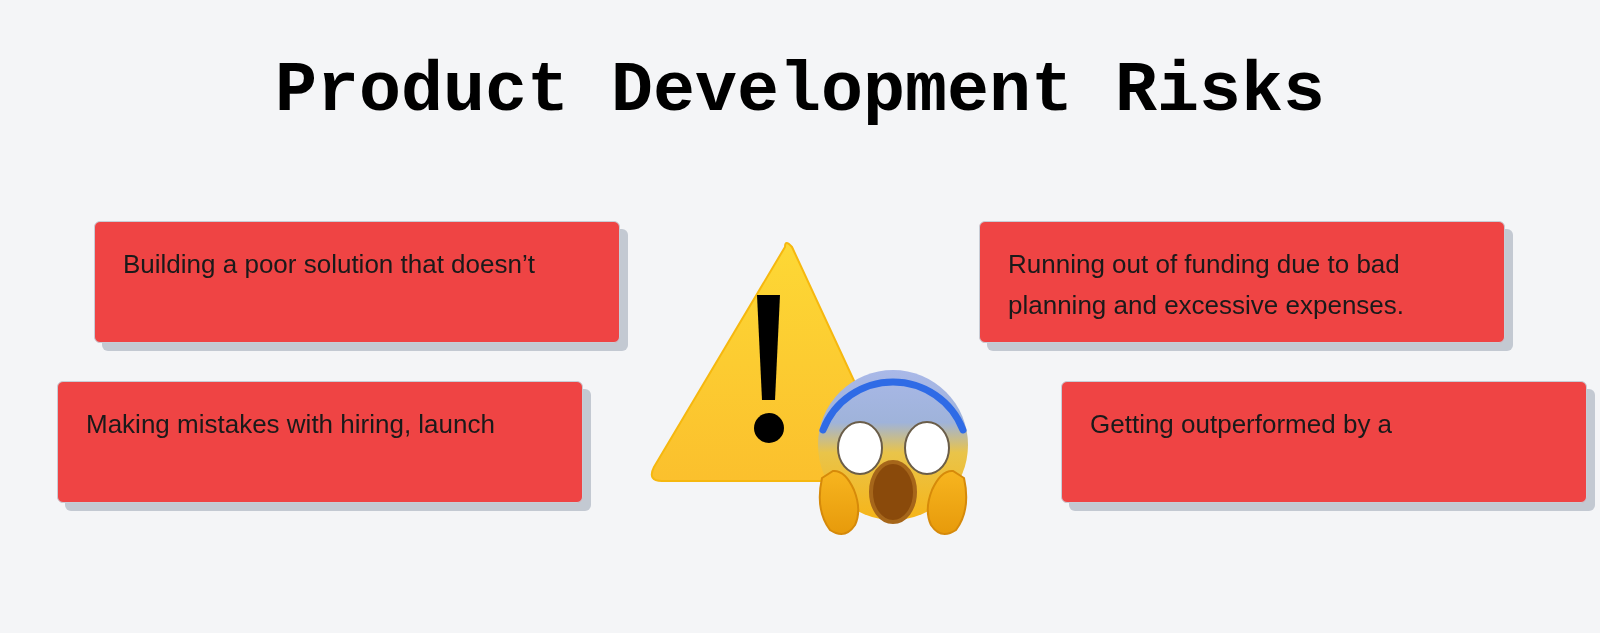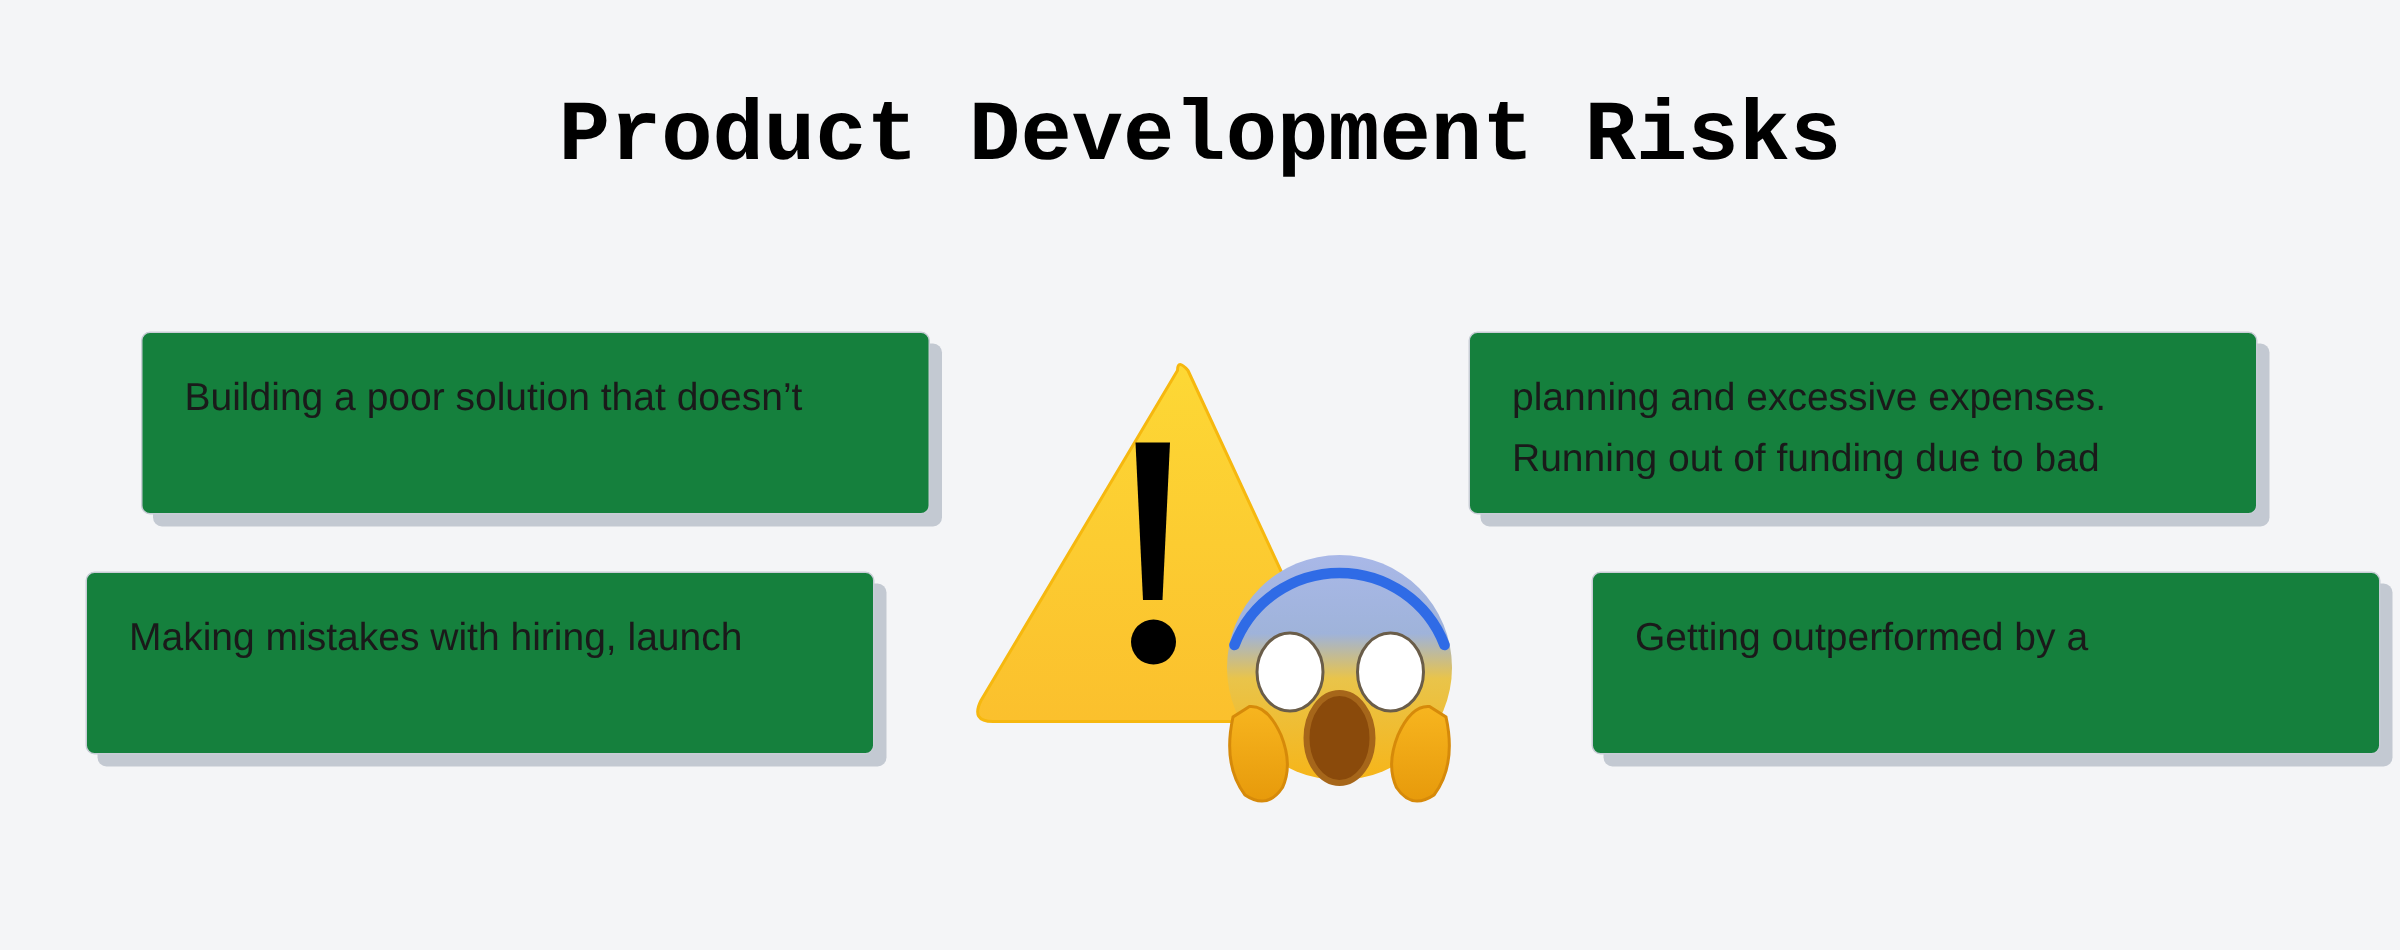--- a/index.html
+++ b/index.html
@@ -7,30 +7,30 @@
       width: 1600px; height: 633px;
       background: #f4f5f7;
       position: relative; overflow: hidden;
       font-family: "Liberation Sans", "DejaVu Sans", sans-serif;
     }
     .title {
       position: absolute; left: 0; top: 58px; width: 1600px;
       text-align: center;
       font-family: "Liberation Mono", "DejaVu Sans Mono", monospace;
       font-weight: bold;
-      font-size: 57px;
+      font-size: 70px;
       line-height: 68px;
       color: #000;
       letter-spacing: 0px;
     }
     .card {
       position: absolute;
       width: 526px; height: 122px;
       box-sizing: border-box;
-      background: #15803d;
+      background: #ef4444;
       border: 1.5px solid #c8cdd6;
       border-radius: 6px;
       box-shadow: 8px 8px 0 0 #c3c9d2;
       padding: 22px 28px 0 28px;
       font-size: 26px;
       line-height: 41px;
       color: #1a1a1a;
     }
     .card span { display: block; white-space: nowrap; }
     #card-1 { left: 94px; top: 221px; }
@@ -48,22 +48,22 @@
 
 <div class="card" id="card-1">
   <span>Building a poor solution that doesn’t</span>
 </div>
 
 <div class="card" id="card-2">
   <span>Making mistakes with hiring, launch</span>
 </div>
 
 <div class="card" id="card-3">
+  <span>Running out of funding due to bad</span>
   <span>planning and excessive expenses.</span>
-  <span>Running out of funding due to bad</span>
 </div>
 
 <div class="card" id="card-4">
   <span>Getting outperformed by a</span>
 </div>
 
 <div class="illustration">
   <svg width="340" height="310" viewBox="0 0 340 310">
     <defs>
       <linearGradient id="triGrad" x1="0" y1="0" x2="0" y2="1">

